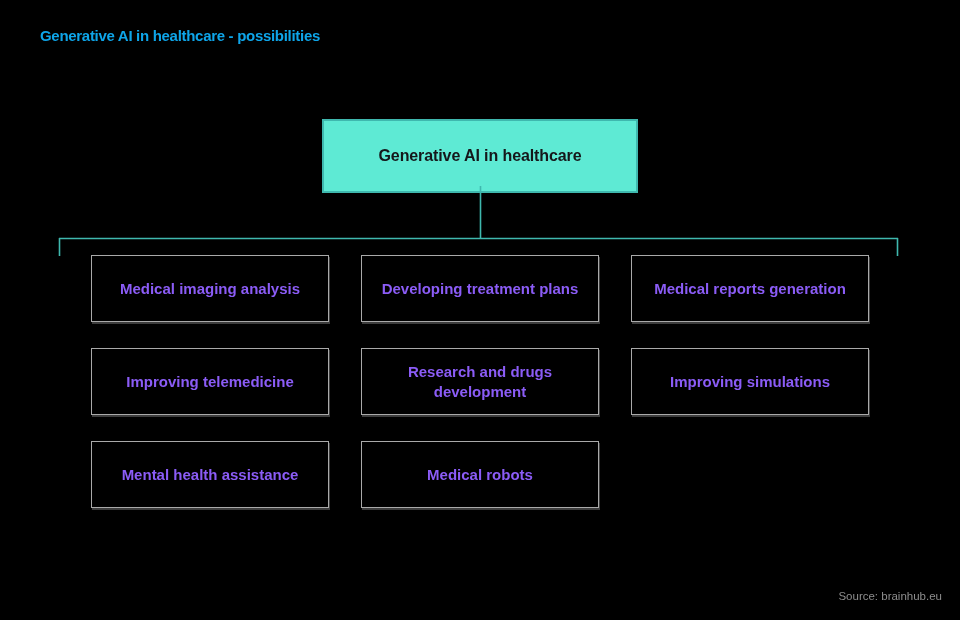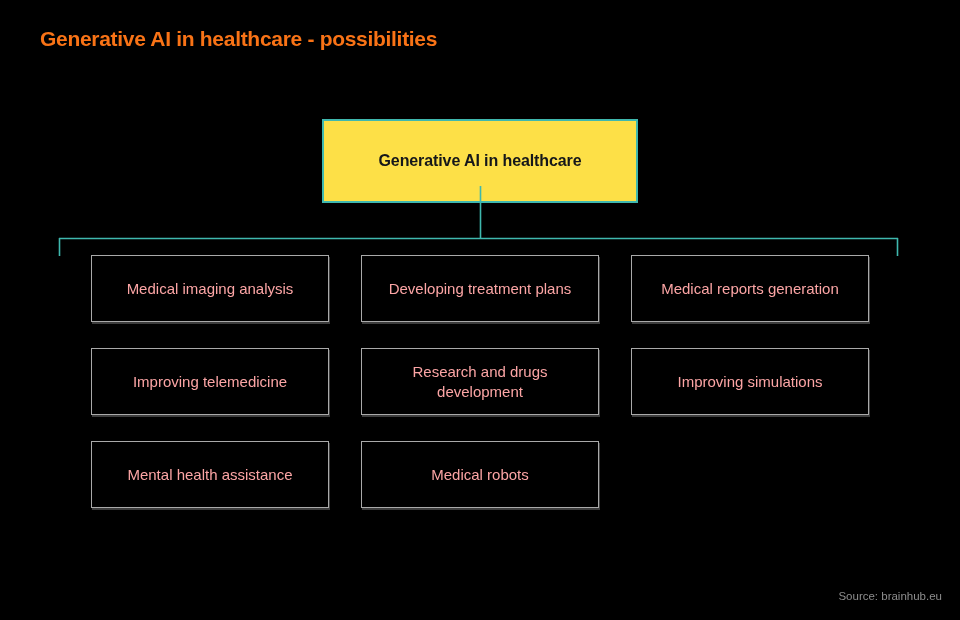--- a/index.html
+++ b/index.html
@@ -15,35 +15,35 @@
     font-family: "Liberation Sans", sans-serif;
     position: relative;
     color: #ffffff;
   }
 
   
   #page-title {
     position: absolute;
     left: 40px;
     top: 27px;
-    font-size: 21px;
+    font-size: 15px;
     font-weight: bold;
     letter-spacing: -0.3px;
-    color: #f97316;
+    color: #0ea5e9;
     white-space: nowrap;
   }
 
   
   #root-node {
     position: absolute;
     left: 322px;
     top: 119px;
     width: 316px;
-    height: 84px;
-    background: #fde047;
+    height: 74px;
+    background: #5eead4;
     border: 2px solid #3fb8ae;
     display: flex;
     align-items: center;
     justify-content: center;
   }
   #root-node .root-label {
     font-size: 16px;
     font-weight: bold;
     color: #15171a;
     letter-spacing: -0.1px;
@@ -72,22 +72,22 @@
     box-shadow: 1px 2px 0 0 rgba(200,200,200,0.30);
     display: flex;
     align-items: center;
     justify-content: center;
     text-align: center;
     padding: 4px 10px;
   }
   .child-node .child-label {
     font-size: 15px;
     line-height: 1.28;
-    color: #fca5a5;
-    font-weight: normal;
+    color: #8b5cf6;
+    font-weight: bold;
   }
 
   
   #source-credit {
     position: absolute;
     right: 18px;
     bottom: 18px;
     font-size: 11.5px;
     color: #8d8d8d;
     white-space: nowrap;

